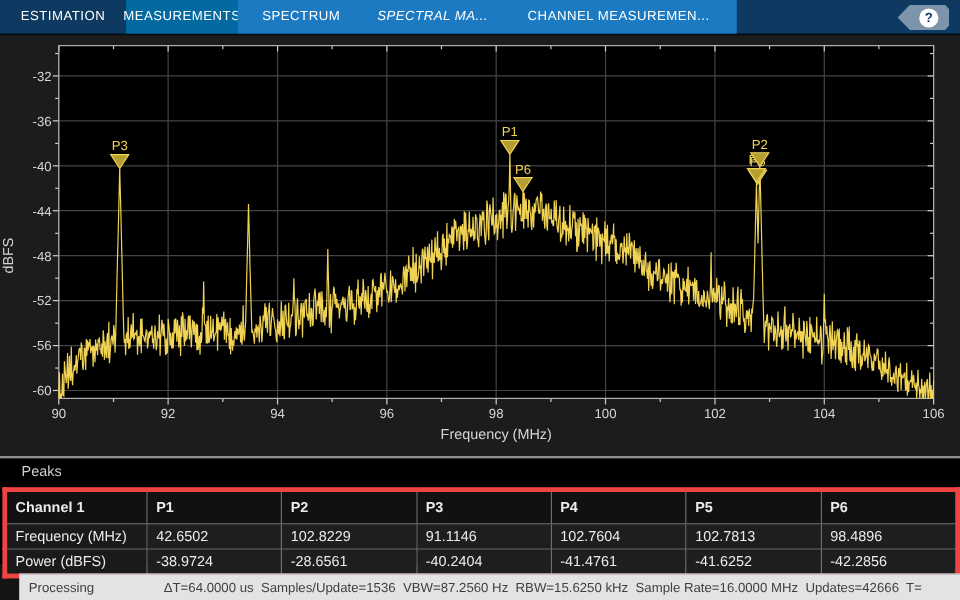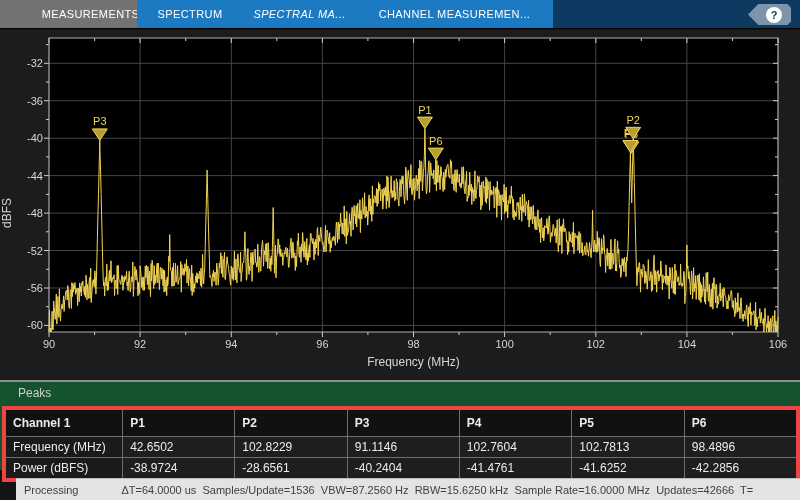--- a/index.html
+++ b/index.html
@@ -6,21 +6,21 @@
     font-family:"Liberation Sans",sans-serif;background:#000;}
   .app{position:relative;width:800px;height:500px;background:#141414;}
 
   
   .tabbar{position:absolute;left:0;top:0;width:800px;height:29px;
     background:#0e3a62;display:flex;align-items:stretch;border-bottom:1px solid #040404;box-sizing:border-box;}
   .tab{display:flex;align-items:center;justify-content:center;
     color:#fff;font-size:11px;letter-spacing:.4px;cursor:pointer;white-space:nowrap;}
   .tab-scope{width:108px;}
   .tab-estimation{width:105px;}
-  .tab-measurements{width:93px;background:#737373;padding-left:44px;}
+  .tab-measurements{width:93px;background:#0369a1;}
   .ctx-group{display:flex;background:#1b7ac1;}
   .tab-spectrum{width:106px;}
   .tab-spectralmask{width:113px;font-style:italic;}
   .tab-channel{width:197px;text-align:right;}
   .help-btn{position:absolute;right:9px;top:4px;width:43px;height:21px;cursor:pointer;}
   .help-pent{width:100%;height:100%;background:#7d95aa;
     clip-path:polygon(0 50%,24% 0,92% 0,100% 18%,100% 82%,92% 100%,24% 100%);
     display:flex;align-items:center;justify-content:center;}
   .help-circle{width:16px;height:16px;border-radius:50%;background:#fff;color:#0e3a62;
     font-weight:bold;font-size:11px;display:flex;align-items:center;justify-content:center;margin-left:9px;}
@@ -28,43 +28,44 @@
   
   .figure{position:absolute;left:0;top:30px;width:800px;height:350px;background:#1c1c1c;}
   .figure svg{position:absolute;left:0;top:0;}
   .ylabel{position:absolute;left:-28px;top:176px;width:70px;text-align:center;
     transform:rotate(-90deg);color:#d6d6d6;font-size:12px;}
   .xlabel{position:absolute;left:49px;top:325px;width:729px;text-align:center;
     color:#d6d6d6;font-size:12px;}
 
   
   .peaks-panel{position:absolute;left:0;top:380px;width:800px;height:90px;
-    background:#14532d;border-top:2px solid #8f8f8f;box-sizing:border-box;}
+    background:#000000;border-top:2px solid #8f8f8f;box-sizing:border-box;}
   .peaks-title{color:#cfcfcf;font-size:12px;margin:4px 0 0 18px;}
   table.peaks{border-collapse:collapse;table-layout:fixed;position:absolute;left:2px;top:24px;
     border:4px solid #ef4444;}
   table.peaks th,table.peaks td{border:1px solid #6e6e6e;color:#ececec;font-size:12px;
     padding:0 0 0 7px;text-align:left;overflow:hidden;white-space:nowrap;}
   table.peaks th{background:#111;font-weight:bold;height:26px;}
   table.peaks td{background:#1e1e1e;height:20px;}
   table.peaks .rowlabel{background:#1a1a1a;}
 
   
   .statusbar{position:absolute;left:16px;bottom:0;width:800px;height:22px;background:#e3e3e3;
     border-top:1px solid #bdbdbd;box-sizing:border-box;display:flex;align-items:center;
     color:#3f3f3f;font-size:11px;}
   .statusbar .state{margin-left:8px;}
-  .statusbar .details{margin-left:43px;white-space:pre;overflow:hidden;}
+  .statusbar .details{margin-left:58px;white-space:pre;overflow:hidden;}
 </style>
 </head>
 <body>
 
 <div class="app">
 
   <div class="tabbar">
+    <div class="tab tab-estimation">ESTIMATION</div>
     <div class="tab tab-measurements">MEASUREMENTS</div>
     <div class="ctx-group">
       <div class="tab tab-spectrum">SPECTRUM</div>
       <div class="tab tab-spectralmask">SPECTRAL MA...</div>
       <div class="tab tab-channel">CHANNEL MEASUREMEN...</div>
     </div>
     <div class="help-btn">
       <div class="help-pent">
         <span class="help-circle">?</span>
       </div>

